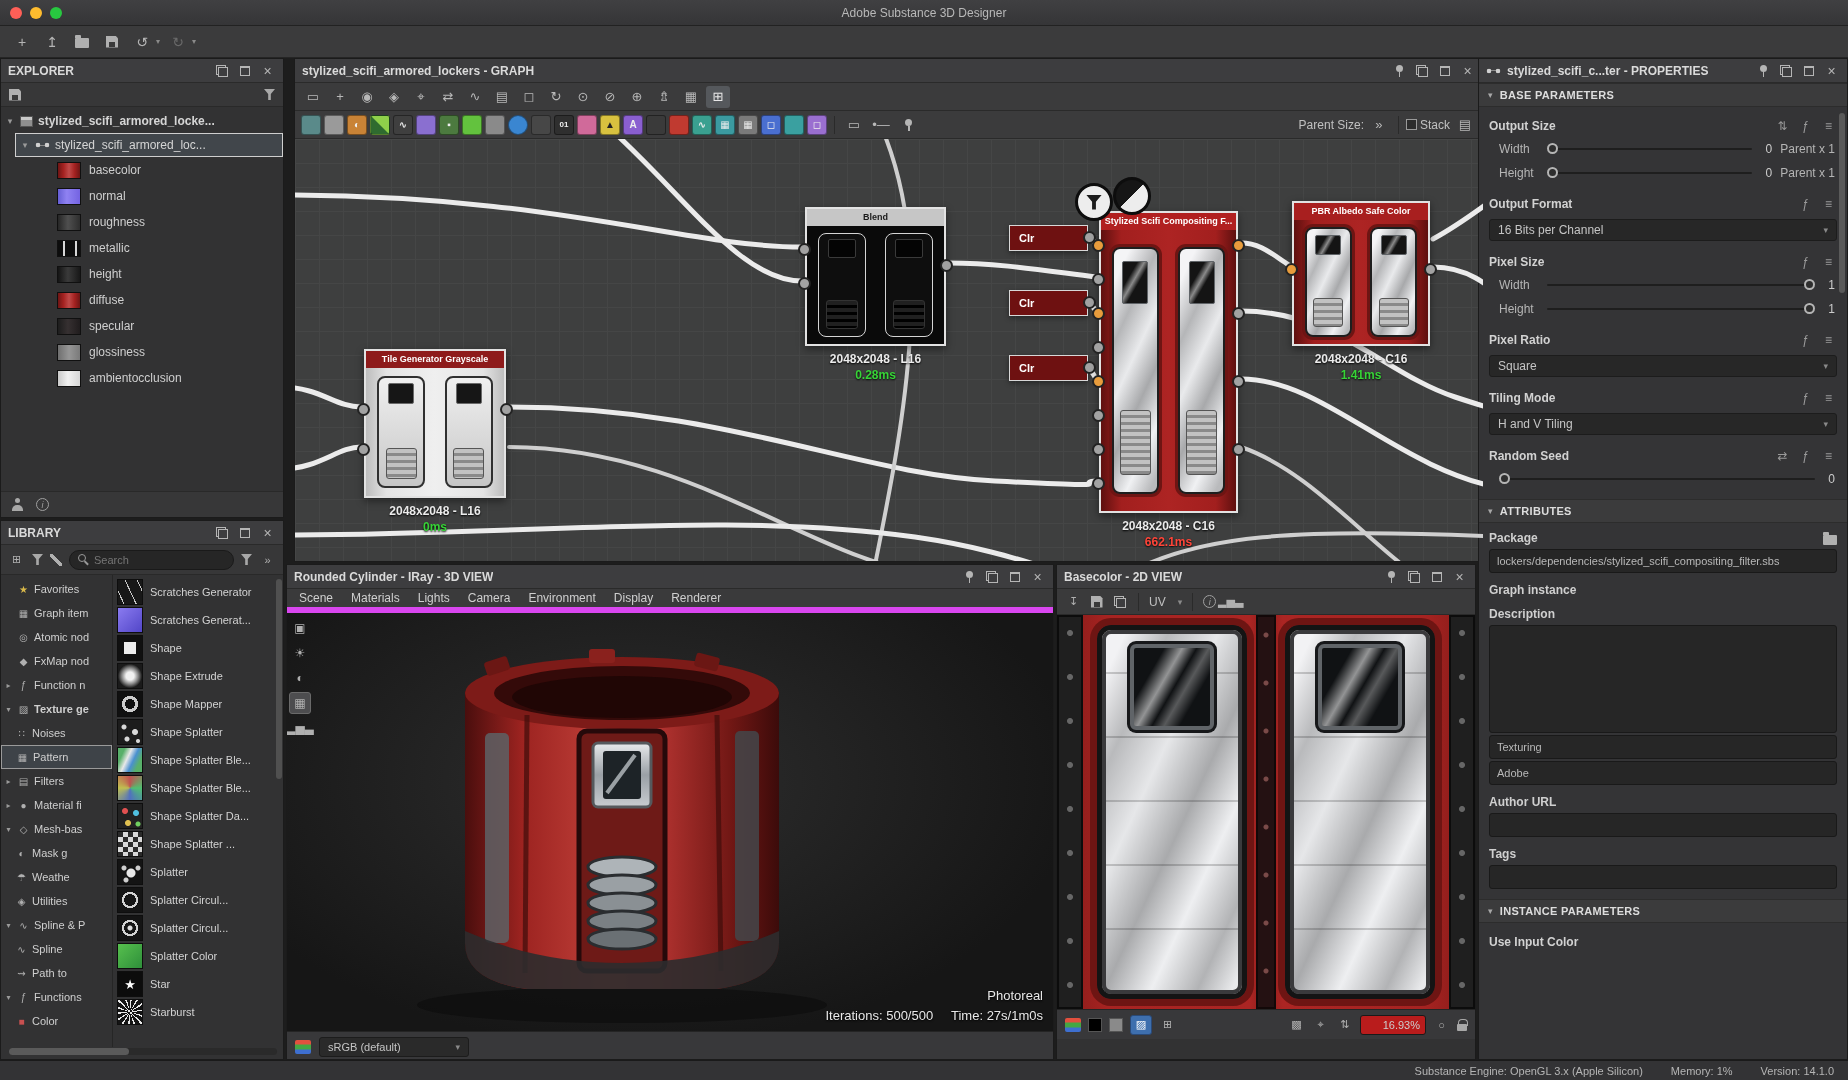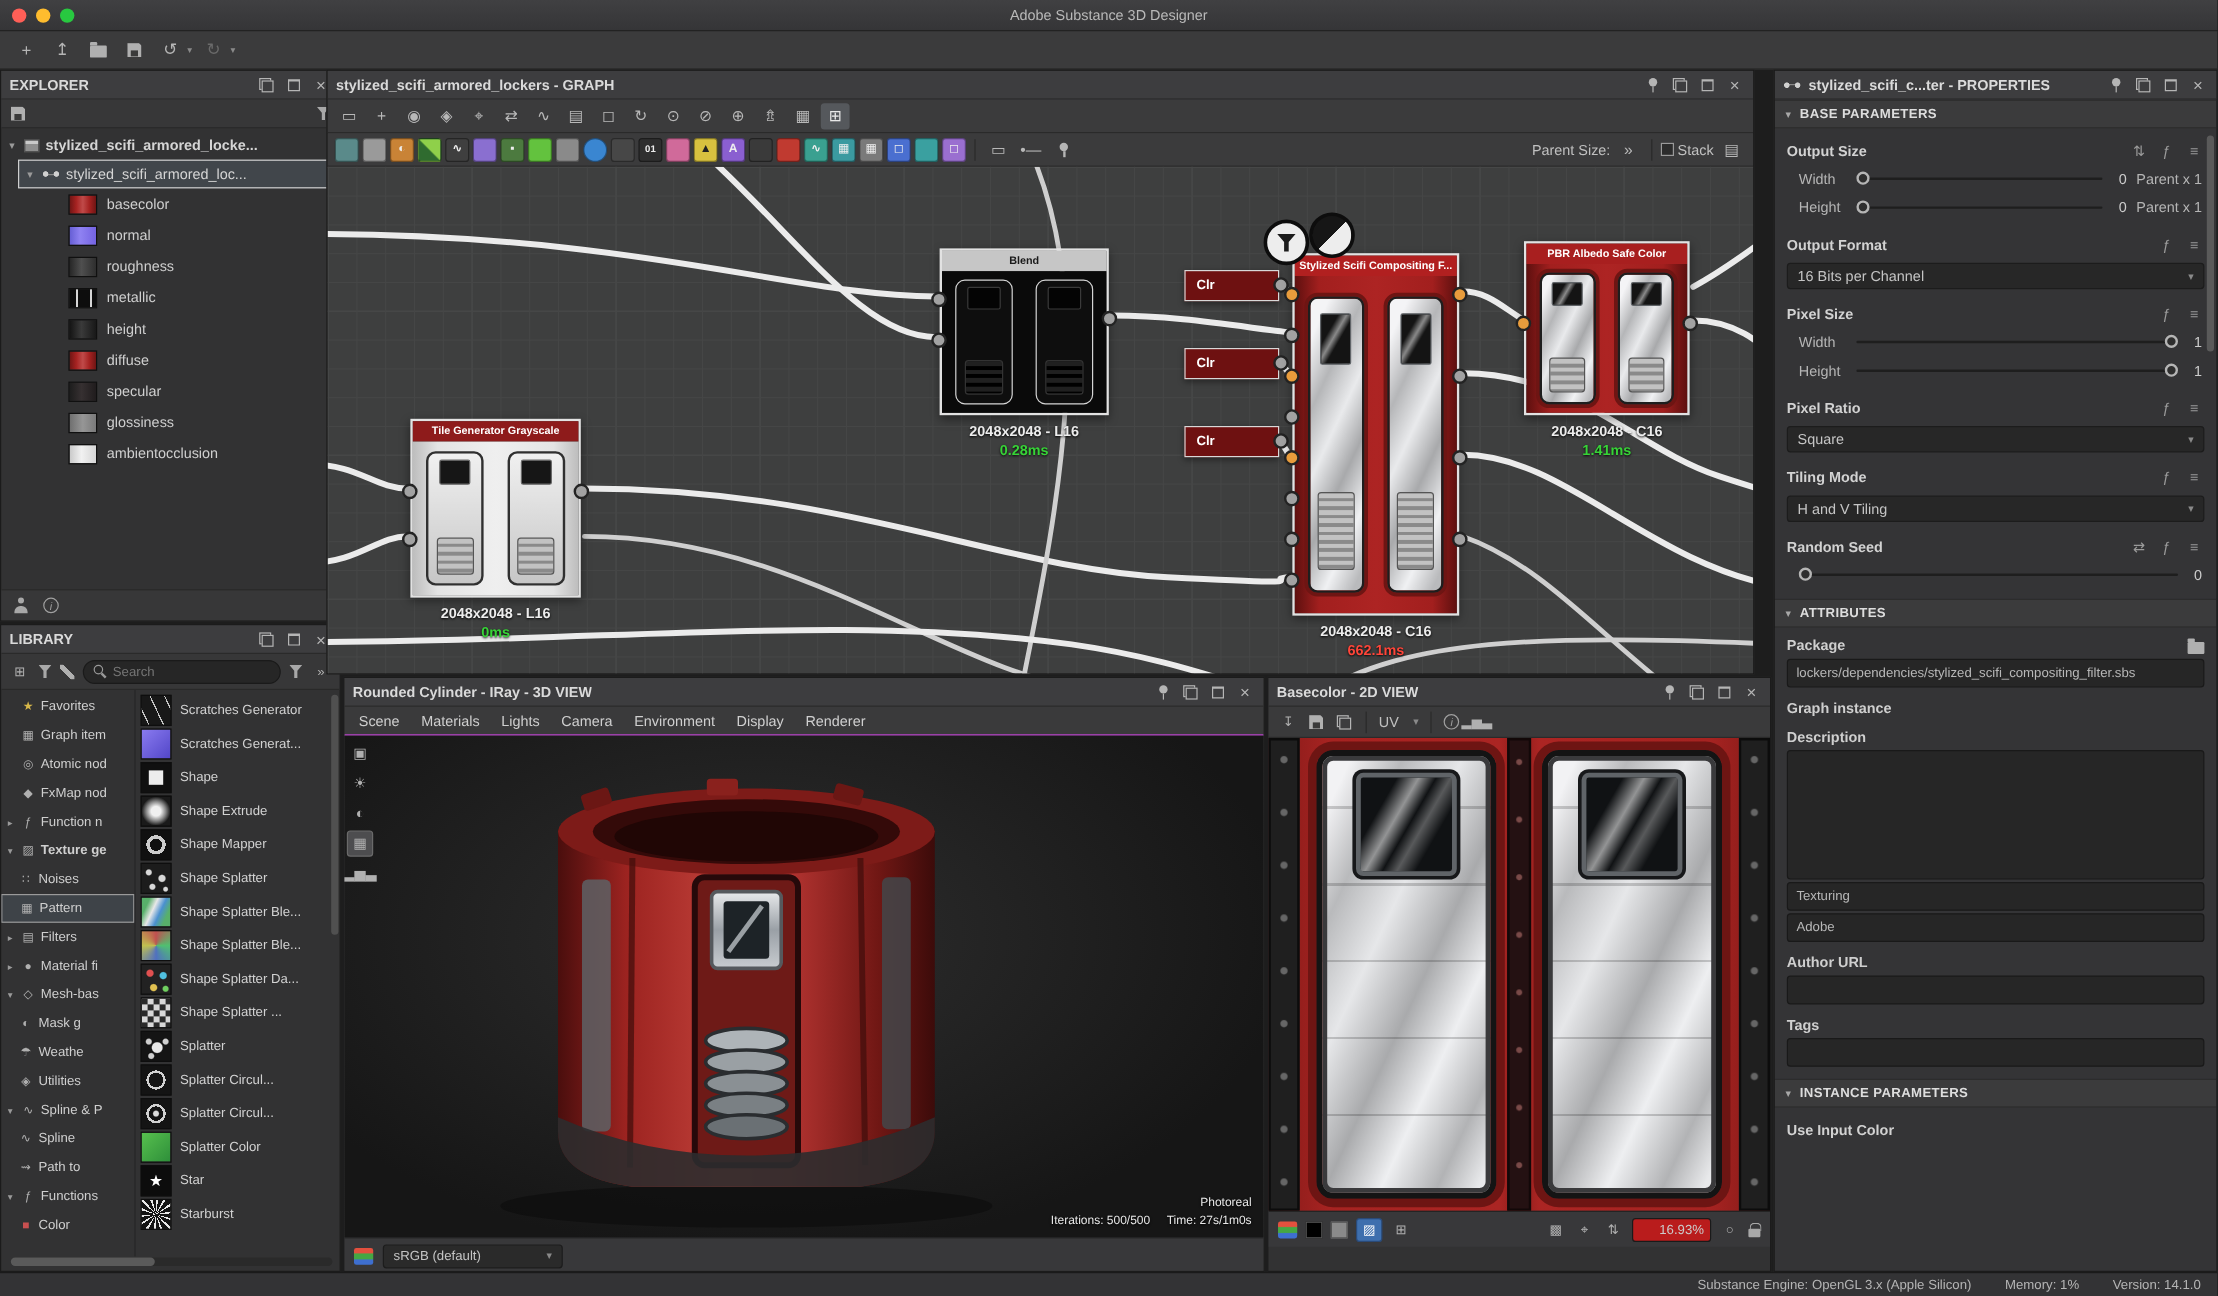--- a/index.html
+++ b/index.html
@@ -110,21 +110,21 @@
 .t12{background:#141414 radial-gradient(circle,transparent 0 6px,rgba(230,230,230,.9) 6px 8px,transparent 8px)}
 .t13{background:#141414 radial-gradient(circle,#ddd 0 2px,transparent 3px 6px,rgba(230,230,230,.9) 6px 8px,transparent 8px)}
 .t14{background:linear-gradient(135deg,#57c04e,#2e8f3a)}
 .t15{background:#0c0c0c}
 .t16{background:repeating-conic-gradient(#e8e8e8 0 8deg,#141414 8deg 26deg)}
 #lib-hscroll{position:absolute;bottom:4px;left:8px;width:268px;height:7px;border-radius:4px;background:#2a2a2a}
 #lib-hscroll .thumb{width:120px;height:7px;border-radius:4px;background:#5a5a5a}
 #items-vscroll{position:absolute;right:1px;top:4px;width:6px;height:200px;border-radius:3px;background:#505050}
 
 
-#graph{left:272px;top:58px;width:1190px;height:504px}
+#graph{left:294px;top:58px;width:1190px;height:504px}
 .gtoolbar{height:28px;background:#3b3b3c;display:flex;align-items:center;gap:3px;padding:0 6px;border-bottom:1px solid #2a2a2a}
 .tico{width:24px;height:22px;display:flex;align-items:center;justify-content:center;color:#b8b8b8;font-size:13px;border-radius:3px;flex:none}
 .tico.active{background:#55585c;color:#e8e8e8}
 .csq{width:20px;height:20px;border-radius:3px;flex:none;display:flex;align-items:center;justify-content:center;font-size:10px;font-weight:bold;color:#eee;border:1px solid rgba(0,0,0,.4)}
 .gsep{width:1px;height:18px;background:#2a2a2a;margin:0 4px;flex:none}
 .glabel{color:#c0c0c0;font-size:12px;white-space:nowrap}
 .checkbox{width:11px;height:11px;border:1px solid #9a9a9a;background:#2c2c2c;flex:none}
 #gcanvas{position:relative;width:1188px;height:424px;overflow:hidden;background-color:#3e3f3f;
  background-image:linear-gradient(#454646 1px,transparent 1px),linear-gradient(90deg,#454646 1px,transparent 1px),
  linear-gradient(rgba(90,91,91,.5) 1px,transparent 1px),linear-gradient(90deg,rgba(90,91,91,.5) 1px,transparent 1px);
@@ -163,27 +163,27 @@
 .pt.org{background:#e89c3c}
 .clrbar{position:absolute;z-index:3;width:79px;height:26px;background:#6e1111;border:1px solid #d8d8d8;
  color:#fff;font-weight:bold;font-size:11px;display:flex;align-items:center;padding-left:9px;box-shadow:0 2px 5px rgba(0,0,0,.4)}
 .bdg{position:absolute;width:38px;height:38px;border-radius:50%;border:3px solid #0d0d0d;z-index:6;display:flex;align-items:center;justify-content:center}
 .bdg1{left:-26px;top:-30px;background:#ededed}
 .bdg1 .fn{width:16px;height:15px;background:#1c1c1c;clip-path:polygon(0 0,100% 0,62% 48%,62% 100%,38% 100%,38% 48%)}
 .bdg2{left:12px;top:-36px;background:linear-gradient(135deg,#161616 50%,#ededed 50%)}
 
 
 #view3d{left:286px;top:564px;width:768px;height:496px}
-#menubar3d{height:24px;background:#3a3a3b;display:flex;align-items:center;gap:18px;padding:0 12px;border-bottom:1px solid #d946ef}
+#menubar3d{height:24px;background:#3a3a3b;display:flex;align-items:center;gap:18px;padding:0 12px;border-bottom:6px solid #d946ef}
 .menu{font-size:12px;color:#cfcfcf;white-space:nowrap}
 #vp3d{position:relative;width:766px;height:418px;background:radial-gradient(ellipse at 45% 40%,#2e2e2e,#161616 75%);overflow:hidden}
 #strip3d{position:absolute;left:2px;top:4px;display:flex;flex-direction:column;gap:3px;z-index:5}
 .sico{width:22px;height:22px;display:flex;align-items:center;justify-content:center;color:#b0b0b0;font-size:12px;border-radius:3px}
 .sico.active{background:#4d4d4f;border:1px solid #6a6a6a}
-#stat3d{position:absolute;right:10px;bottom:6px;text-align:right;color:#e8e8e8;font-size:10px;line-height:1.5;z-index:5;text-shadow:0 1px 2px #000}
+#stat3d{position:absolute;right:10px;bottom:6px;text-align:right;color:#e8e8e8;font-size:13px;line-height:1.5;z-index:5;text-shadow:0 1px 2px #000}
 #bbar3d{height:30px;background:#38383a;border-top:1px solid #242424;display:flex;align-items:center;gap:8px;padding:0 8px}
 .dd3{height:20px;min-width:150px;background:#2a2a2a;border:1px solid #1c1c1c;border-radius:3px;display:flex;align-items:center;padding:0 8px;color:#c5c5c5;font-size:11px}
 .dar{color:#8a8a8a;font-size:9px;margin-left:6px}
 
 
 #view2d{left:1056px;top:564px;width:420px;height:496px}
 #tb2d{height:26px;background:#3a3a3b;display:flex;align-items:center;gap:6px;padding:0 8px;border-bottom:1px solid #2a2a2a}
 #vp2d{position:relative;width:418px;height:394px;background:#262626;overflow:hidden}
 .t2d{position:absolute;inset:0;background:linear-gradient(90deg,#4f0f0e 0,#8f1d1b 4%,#a62321 12%,#ab2523 46%,#8f1d1b 50%,#ab2523 54%,#a62321 88%,#8f1d1b 96%,#4f0f0e 100%)}
 .t2-edge{position:absolute;top:0;bottom:0;width:26px;background-color:#1f1f1f;

